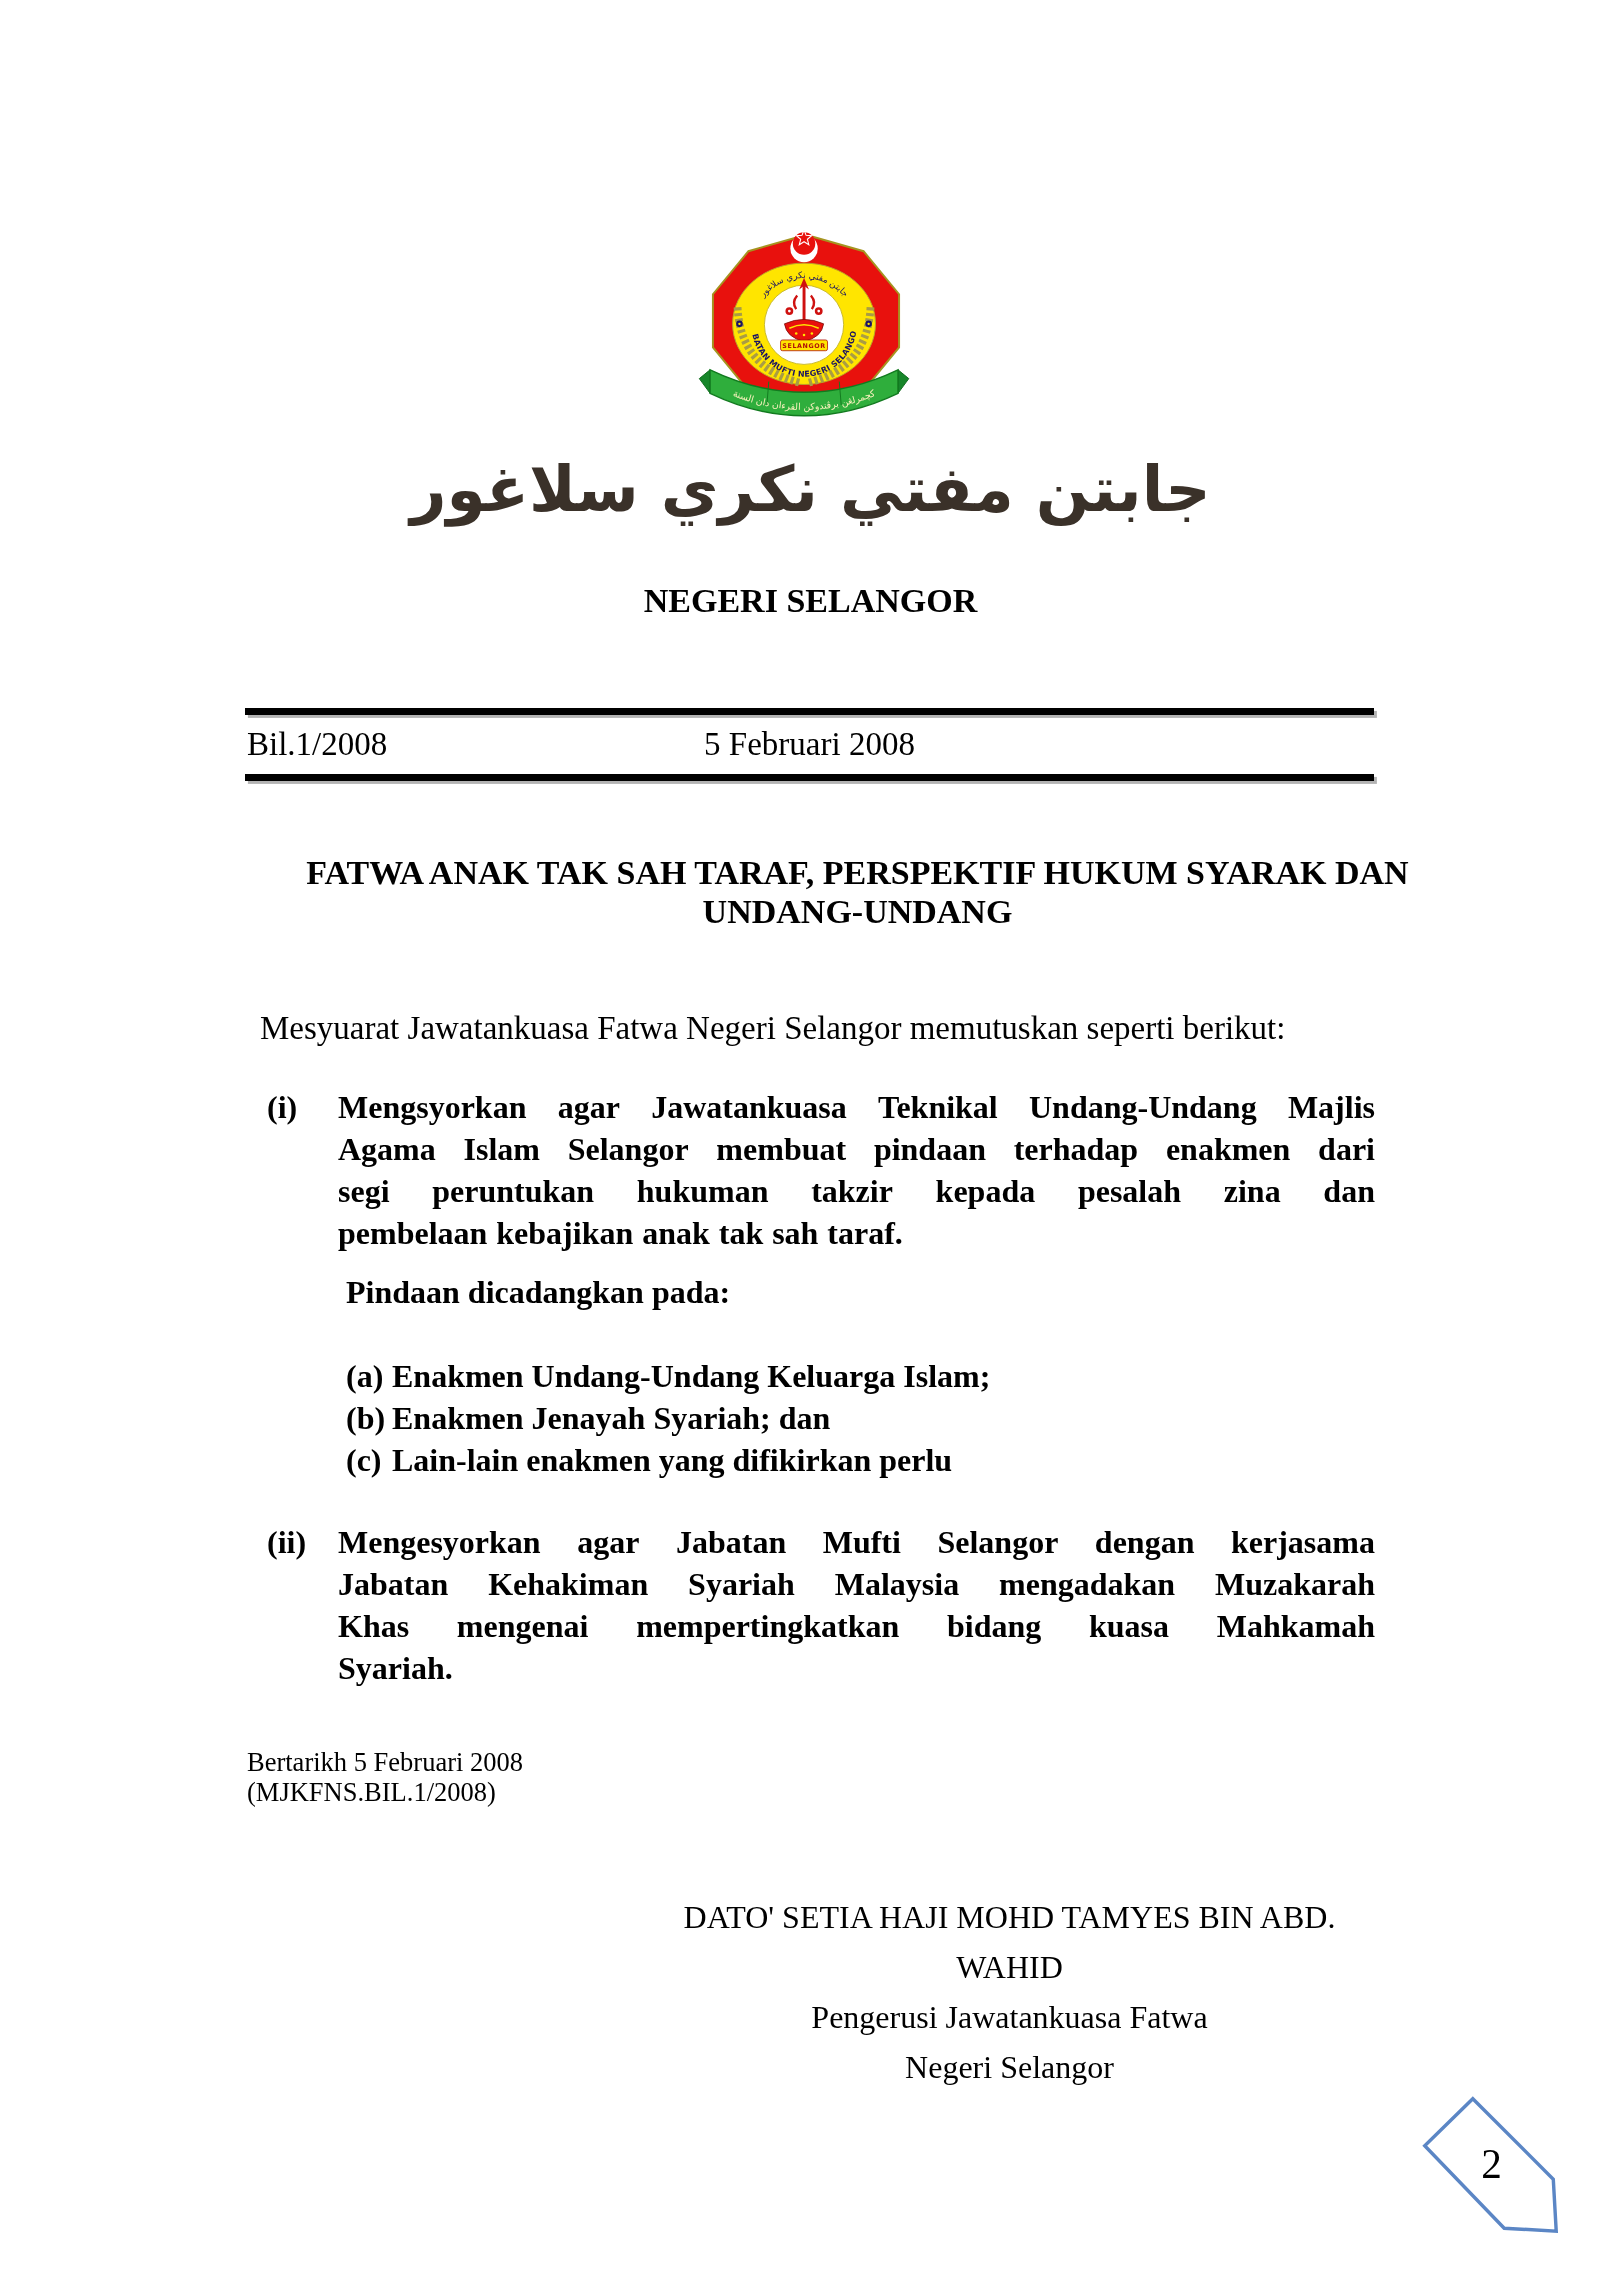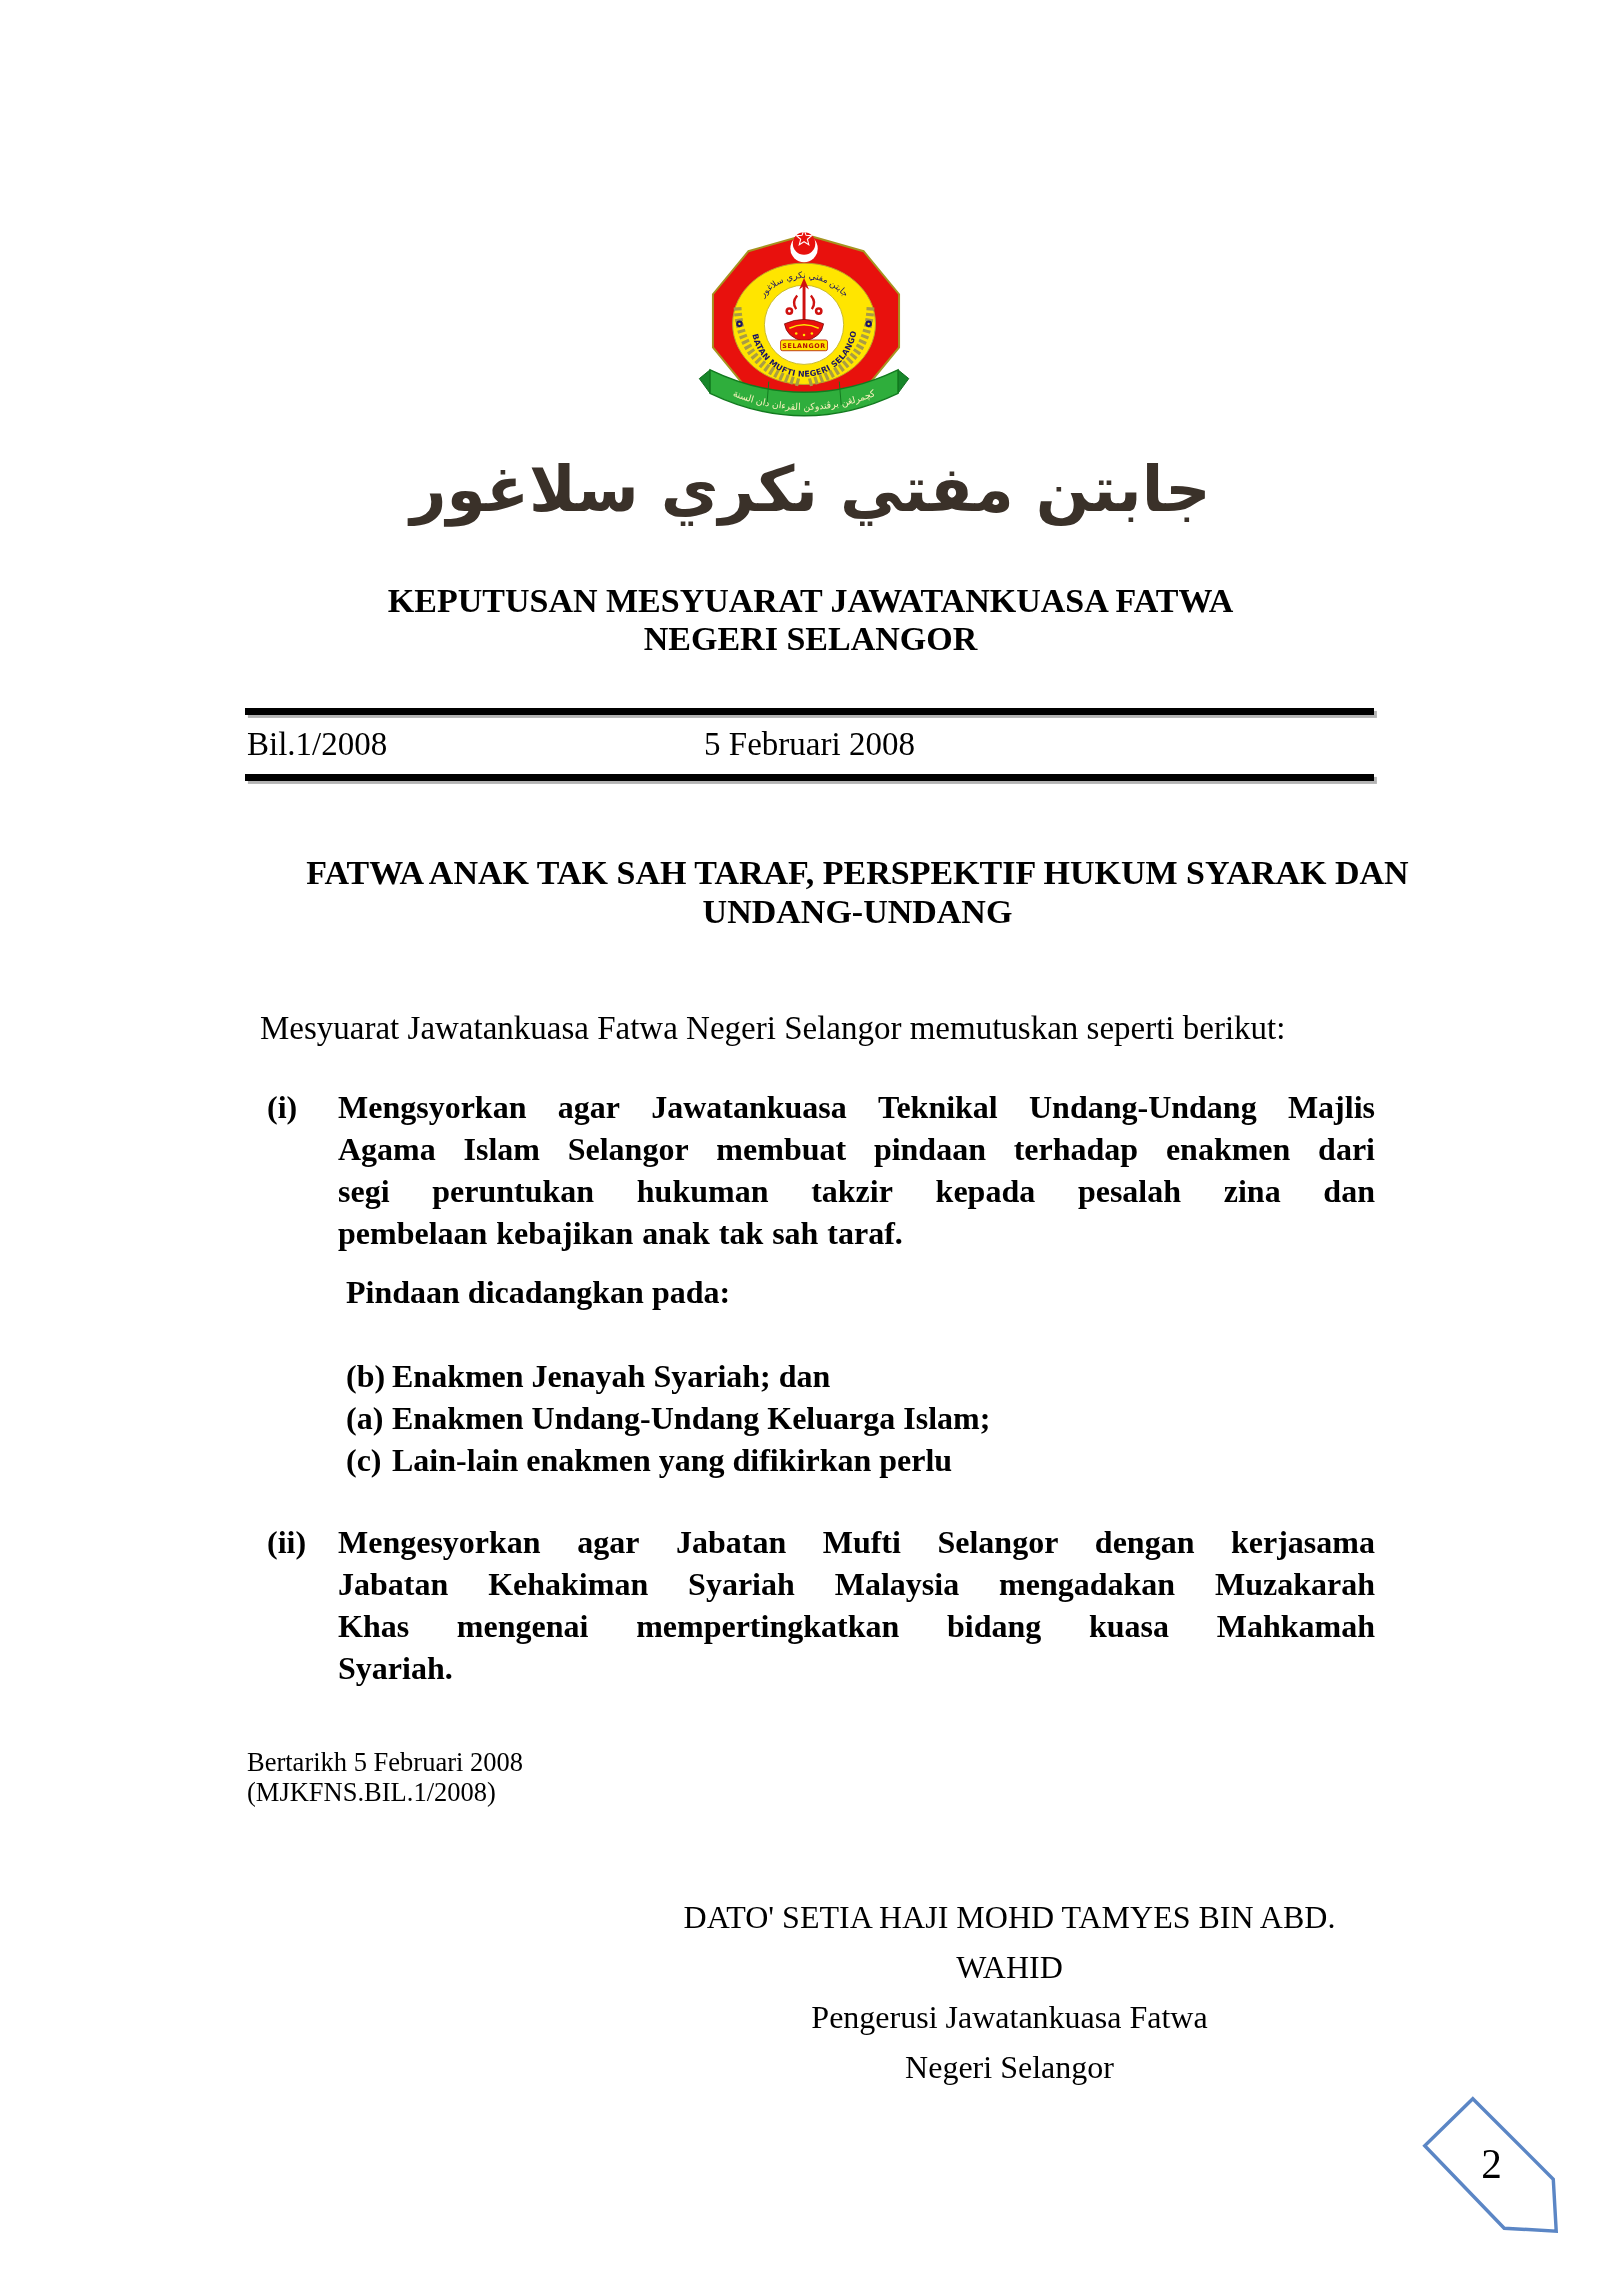--- a/index.html
+++ b/index.html
@@ -124,21 +124,20 @@
     <line x1="72" y1="162" x2="70" y2="186" stroke="#127a1f" stroke-width="1"></line>
     <line x1="144" y1="162" x2="146" y2="186" stroke="#127a1f" stroke-width="1"></line>
     <text font-family="DejaVu Sans, sans-serif" font-size="9.5" fill="#fdf3c0">
       <textPath href="#ribbonMid" startOffset="50%" text-anchor="middle">كچمرلڠن برڤندوكن القرءان دان السنة</textPath>
     </text>
   </svg>
 
   <div class="calligraphy">جابتن مفتي نكري سلاغور</div>
 
   <div class="doc-title">
-    <div>KEPUTUSAN MESYUARAT JAWATANKUASA FATWA</div>
     <div>NEGERI SELANGOR</div>
   </div>
 
   <div class="rule rule1"></div>
   <div class="meta-row">
     <div class="meta-date">5 Februari 2008</div>
     <div class="meta-ref">Bil.1/2008</div>
   </div>
   <div class="rule rule2"></div>
 
@@ -188,24 +187,24 @@
           <span>sah</span>
           <span>taraf.</span>
         </div>
       </div>
   </div>
 
   <div class="pindaan">Pindaan dicadangkan pada:</div>
 
   <div class="sub-items">
     <div>
-      <span class="sub-marker">(b)</span><span>Enakmen Jenayah Syariah; dan</span>
+      <span class="sub-marker">(a)</span><span>Enakmen Undang-Undang Keluarga Islam;</span>
     </div>
     <div>
-      <span class="sub-marker">(a)</span><span>Enakmen Undang-Undang Keluarga Islam;</span>
+      <span class="sub-marker">(b)</span><span>Enakmen Jenayah Syariah; dan</span>
     </div>
     <div>
       <span class="sub-marker">(c)</span><span>Lain-lain enakmen yang difikirkan perlu</span>
     </div>
   </div>
 
   <div class="item item-ii">
     <span class="marker">(ii)</span>
     <div class="lines">
         <div class="jline">

